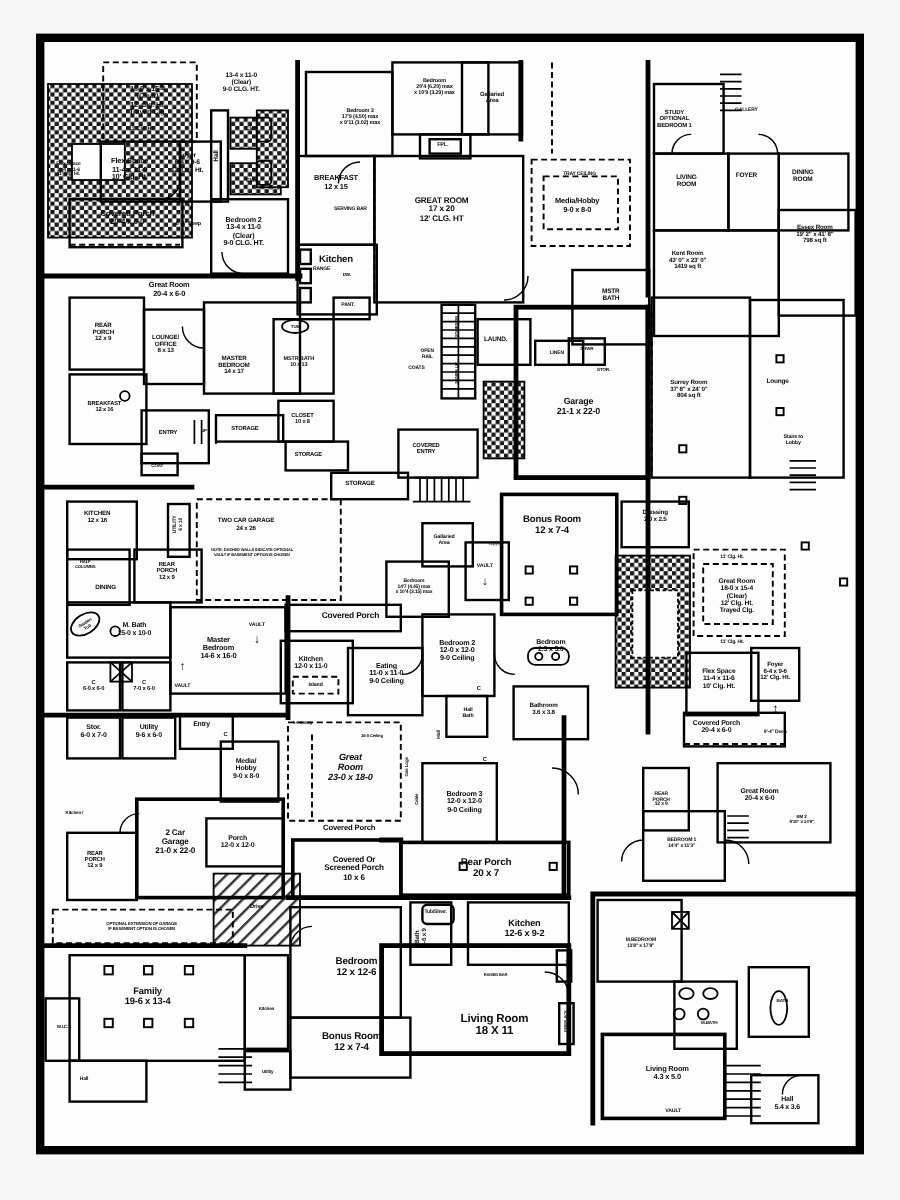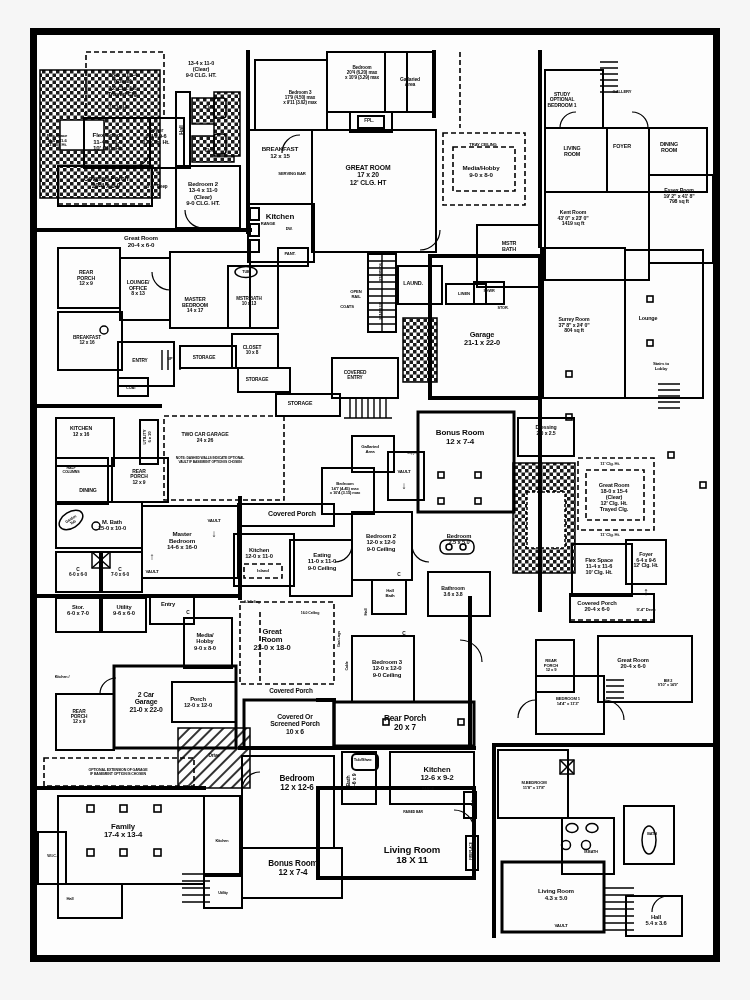--- a/index.html
+++ b/index.html
@@ -440,21 +440,21 @@
 PORCH
 12 x 9</div>
       <div class="lbl" style="left: 146px; top: 702px; font-size: 6.8px;">2 Car
 Garage
 21-0 x 22-0</div>
       <div class="lbl" style="left: 198px; top: 702px; font-size: 5.8px;">Porch
 12-0 x 12-0</div>
       <div class="lbl" style="left: 118px; top: 773px; font-size: 3.6px;">OPTIONAL EXTENSION OF GARAGE
 IF BASEMENT OPTION IS CHOSEN</div>
       <div class="lbl" style="left: 214px; top: 756px; font-size: 4.8px;">Drive</div>
-      <div class="lbl" style="left: 272px; top: 640px; font-size: 7.6px;">Great
+      <div class="lbl" style="left: 292px; top: 640px; font-size: 7.6px; font-style: italic;">Great
 Room
 23-0 x 18-0</div>
       <div class="lbl" style="left: 310px; top: 614px; font-size: 3.6px;">16-0 Ceiling</div>
       <div class="lbl" style="left: 252px; top: 603px; font-size: 3.4px;">9-0 Ceiling</div>
       <div class="lbl rot" style="left: 339px; top: 639px; font-size: 3.8px;">Gas Logs</div>
       <div class="lbl rot" style="left: 348px; top: 666px; font-size: 3.6px;">Cable</div>
       <div class="lbl rot" style="left: 366px; top: 612px; font-size: 4.2px;">Hall</div>
       <div class="lbl" style="left: 387px; top: 669px; font-size: 6px;">Bedroom 3
 12-0 x 12-0
 9-0 Ceiling</div>
@@ -464,31 +464,31 @@
 Screened Porch
 10 x 6</div>
       <div class="lbl" style="left: 405px; top: 724px; font-size: 8.2px;">Rear Porch
 20 x 7</div>
       <div class="lbl" style="left: 363px; top: 760px; font-size: 4.2px;">Tub/Shwr.</div>
       <div class="lbl rot" style="left: 352px; top: 781px; font-size: 5.2px;">Bath
 5-6 x 9</div>
       <div class="lbl" style="left: 437px; top: 774px; font-size: 7.6px;">Kitchen
 12-6 x 9-2</div>
       <div class="lbl" style="left: 428px; top: 790px; font-size: 3.6px;">RANGE</div>
-      <div class="lbl" style="left: 297px; top: 784px; font-size: 8.2px;">Bedroom
+      <div class="lbl" style="left: 297px; top: 806px; font-size: 8.2px;">Bedroom
 12 x 12-6</div>
       <div class="lbl" style="left: 293px; top: 869px; font-size: 8.2px;">Bonus Room
 12 x 7-4</div>
       <div class="lbl" style="left: 412px; top: 855px; font-size: 9.6px;">Living Room
 18 X 11</div>
       <div class="lbl" style="left: 413px; top: 813px; font-size: 3.4px;">RAISED BAR</div>
       <div class="lbl rot" style="left: 473px; top: 803px; font-size: 3.8px;">Ref.</div>
       <div class="lbl rot" style="left: 472px; top: 851px; font-size: 3.4px;">FIREPLACE</div>
       <div class="lbl" style="left: 123px; top: 831px; font-size: 7.8px;">Family
-17-4 x 13-4</div>
+19-6 x 13-4</div>
       <div class="lbl" style="left: 52px; top: 856px; font-size: 3.8px;">W.I.C.</div>
       <div class="lbl" style="left: 70px; top: 899px; font-size: 4.2px;">Hall</div>
       <div class="lbl" style="left: 222px; top: 841px; font-size: 3.8px;">Kitchen</div>
       <div class="lbl" style="left: 223px; top: 893px; font-size: 3.8px;">Utility</div>
       <div class="lbl" style="left: 534px; top: 786px; font-size: 4.2px;">M.BEDROOM
 11'8" x 17'8"</div>
       <div class="lbl" style="left: 568px; top: 702px; font-size: 4.2px;">BEDROOM 1
 14'4" x 11'3"</div>
       <div class="lbl" style="left: 551px; top: 666px; font-size: 4.2px;">REAR
 PORCH

